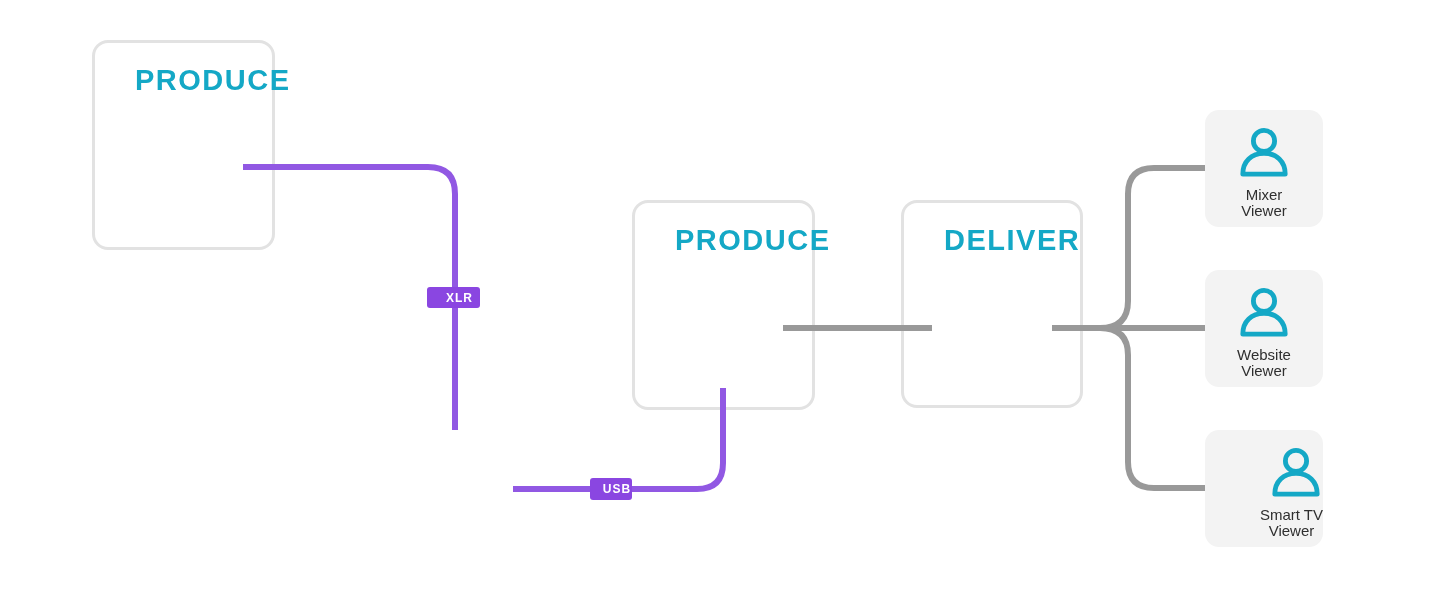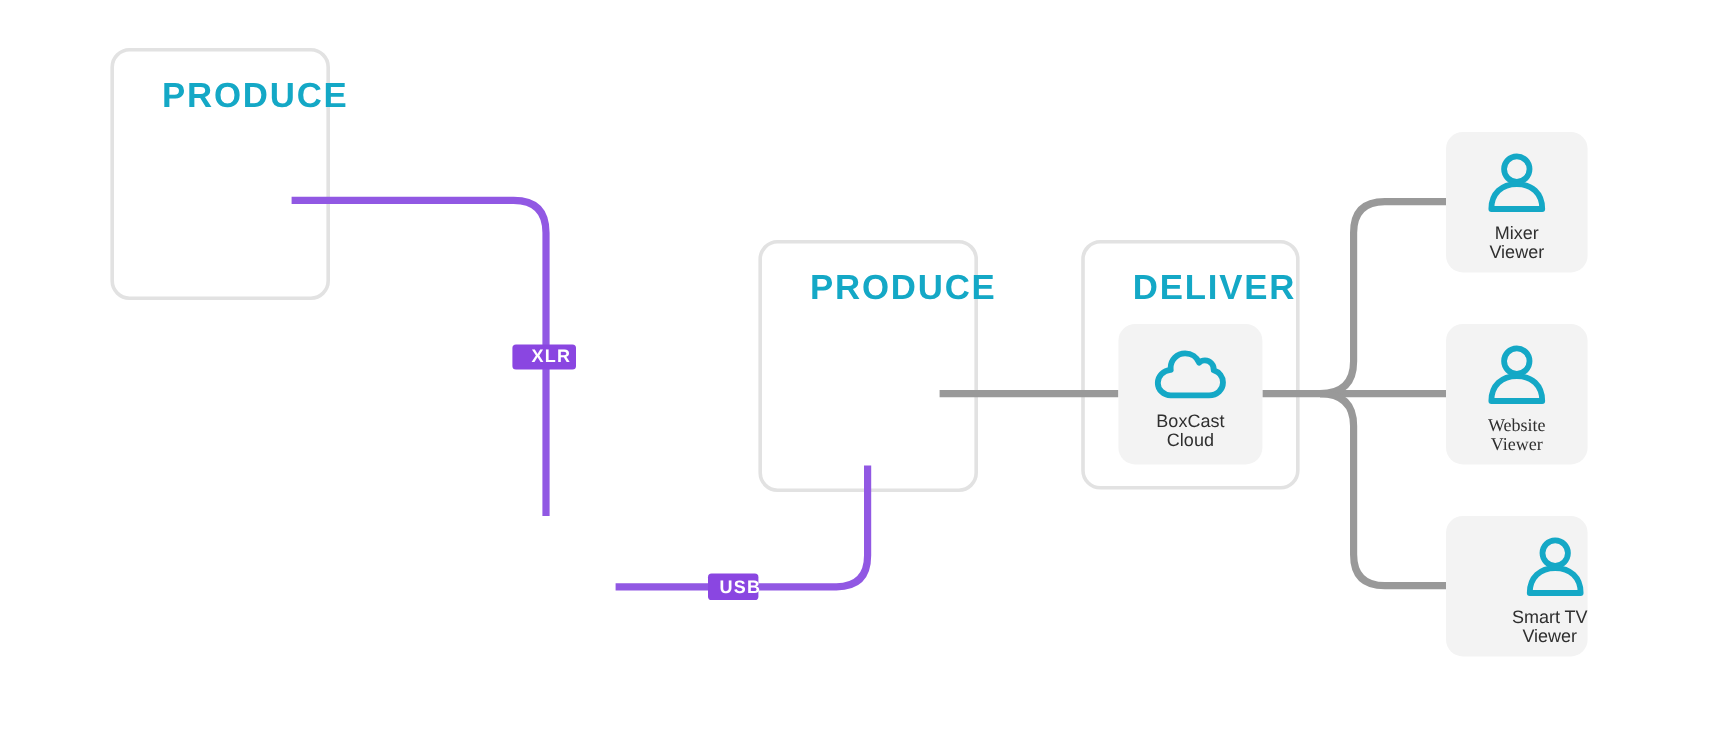--- a/index.html
+++ b/index.html
@@ -21,29 +21,29 @@
   .purple-line{stroke:var(--purple);stroke-width:6;fill:none;}
   .gray-line{stroke:var(--gray);stroke-width:6;fill:none;}
 
   .node-card{position:absolute;background:var(--card_bg);border-radius:14px;z-index:3;
     display:flex;flex-direction:column;align-items:center;justify-content:center;}
   #card-mixer{left:123px;top:110px;width:120px;height:117px;padding-top:18px;}
   #card-usb{left:394px;top:430px;width:119px;height:118px;padding-top:12px;}
   #card-broadcaster{left:665px;top:270px;width:118px;height:117px;padding-top:12px;}
   #card-cloud{left:932px;top:270px;width:120px;height:117px;padding-top:8px;}
   #card-social{left:1205px;top:110px;width:118px;height:117px;padding-top:8px;}
-  #card-website{left:1205px;top:270px;width:118px;height:117px;padding-top:8px;font-family:Liberation Serif, serif;}
+  #card-website{left:1205px;top:270px;width:118px;height:117px;padding-top:8px;}
   #card-smarttv{left:1205px;top:430px;width:118px;height:117px;padding-top:8px;align-items:flex-end;}
 
   .node-icon{color:var(--teal);display:block;}
   .node-label{font-size:15px;line-height:16px;color:var(--label);text-align:center;margin-top:9px;}
   .node-label span{display:block;}
 
   .cable-badge{position:absolute;z-index:4;background:var(--purple_badge);color:#fff;font-weight:bold;
-    font-size:15px;letter-spacing:1px;display:flex;align-items:center;justify-content:center;border-radius:3px;padding-left:12px;}
+    font-size:12px;letter-spacing:1px;display:flex;align-items:center;justify-content:center;border-radius:3px;padding-left:12px;}
   #badge-xlr{left:427px;top:287px;width:53px;height:21px;}
   #badge-usb{left:590px;top:478px;width:42px;height:22px;}
 </style>
 </head>
 <body>
 
 <div class="canvas">
 
   <div class="group-box" id="box-produce">
     <div class="group-title">PRODUCE</div>
@@ -60,29 +60,20 @@
     <path class="purple-line" d="M513 489 L697 489 Q723 489 723 463 L723 388"></path>
     <path class="gray-line" d="M783 328 L932 328"></path>
     <path class="gray-line" d="M1052 328 L1205 328"></path>
     <path class="gray-line" d="M1100 328 Q1128 328 1128 301 L1128 194 Q1128 168 1154 168 L1205 168"></path>
     <path class="gray-line" d="M1100 328 Q1128 328 1128 355 L1128 462 Q1128 488 1154 488 L1205 488"></path>
   </svg>
 
 
 
 
-  <div class="node-card" id="card-cloud">
-    <svg class="node-icon" width="64" height="46" viewBox="0 0 66 46">
-      <path d="M16 41 H49 C56 41 61 36 61 30 C61 25 58 21 53 19.5 C53.5 15 50 11 45.5 11 C43.5 11 41.8 11.7 40.5 13 C38.5 8 33.8 5 28.5 5 C21.5 5 16 10.5 16 17.5 C16 18.1 16 18.6 16.1 19.1 C9.8 19.6 5 24.4 5 30.3 C5 36.2 10 41 16 41 Z" fill="none" stroke="currentColor" stroke-width="5" stroke-linejoin="round"></path>
-    </svg>
-    <div class="node-label">
-      <span>BoxCast</span>
-      <span>Cloud</span>
-    </div>
-  </div>
 
   <div class="node-card" id="card-social">
     <svg class="node-icon" width="54" height="52" viewBox="0 0 56 52">
       <circle cx="28" cy="14.5" r="11" fill="none" stroke="currentColor" stroke-width="5"></circle>
       <path d="M6 49 L50 49 C50 35.5 41 27.5 28 27.5 C15 27.5 6 35.5 6 49 Z" fill="none" stroke="currentColor" stroke-width="5" stroke-linejoin="round"></path>
     </svg>
     <div class="node-label">
       <span>Mixer</span>
       <span>Viewer</span>
     </div>

